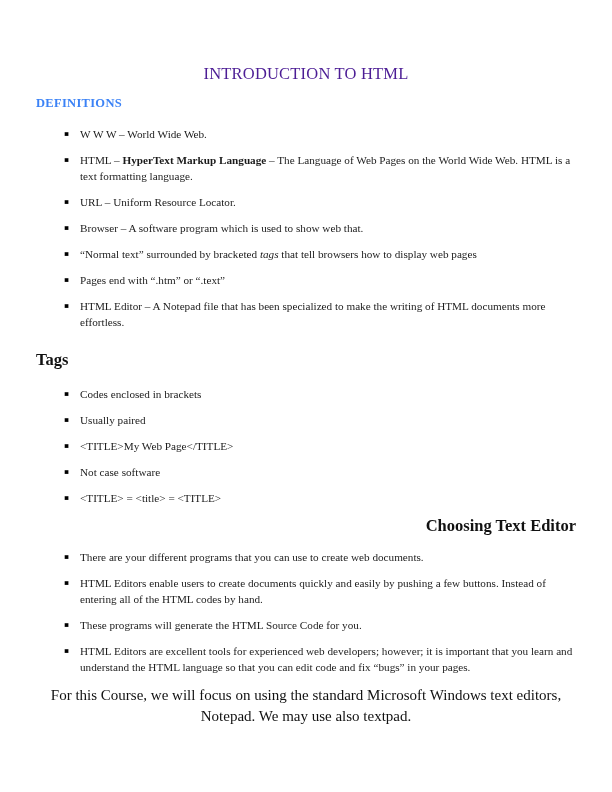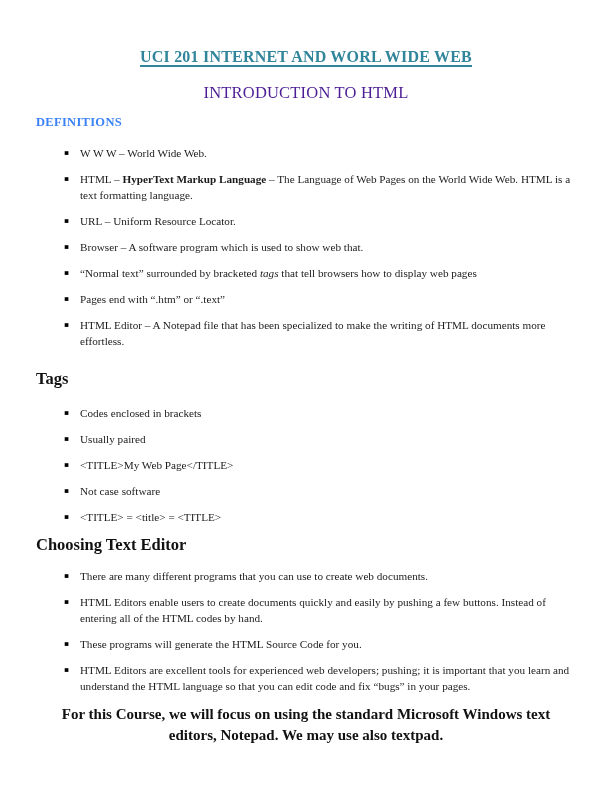--- a/index.html
+++ b/index.html
@@ -44,21 +44,21 @@
     color: #3b82f6;
     letter-spacing: 0.3px;
   }
   .section-heading {
     margin: 20px 0 0 0;
     font-size: 16.5px;
     line-height: 20px;
     font-weight: bold;
     color: #111;
   }
-  .section-heading.tight { margin-top: 5px; }
+  .section-heading.tight { margin-top: 5px; text-align: right; }
   ul.blist {
     list-style: none;
     margin: 0;
     padding: 0;
   }
   ul.blist.defs { margin-top: 15px; }
   ul.blist.tags { margin-top: 16px; }
   ul.blist.choosing { margin-top: 13px; }
   ul.blist li {
     position: relative;
@@ -74,32 +74,31 @@
     font-size: 7.5px;
     line-height: 1;
     color: #000;
     font-family: "DejaVu Sans", sans-serif;
   }
   .closing {
     margin: 0;
     text-align: center;
     font-size: 15px;
     line-height: 21px;
-    font-weight: bold;
+    font-weight: normal;
     color: #111;
   }
   b.inline-bold { font-weight: bold; }
   i.inline-italic { font-style: italic; }
 </style>
 </head>
 <body>
 
 <div class="page">
 
-  <h1 class="course-title">UCI 201 INTERNET AND WORL WIDE WEB</h1>
 
   <h2 class="doc-title">INTRODUCTION TO HTML</h2>
 
   <h3 class="defs-heading">DEFINITIONS</h3>
 
   <ul class="blist defs">
     <li>
       <span class="bullet">▪</span>
       <span>W W W – World Wide Web.</span>
     </li>
@@ -152,31 +151,31 @@
       <span class="bullet">▪</span>
       <span>&lt;TITLE&gt; = &lt;title&gt; = &lt;TITLE&gt;</span>
     </li>
   </ul>
 
   <h2 class="section-heading tight">Choosing Text Editor</h2>
 
   <ul class="blist choosing">
     <li>
       <span class="bullet">▪</span>
-      <span>There are many different programs that you can use to create web documents.</span>
+      <span>There are your different programs that you can use to create web documents.</span>
     </li>
     <li>
       <span class="bullet">▪</span>
       <span>HTML Editors enable users to create documents quickly and easily by pushing a few buttons. Instead of entering all of the HTML codes by hand.</span>
     </li>
     <li>
       <span class="bullet">▪</span>
       <span>These programs will generate the HTML Source Code for you.</span>
     </li>
     <li>
       <span class="bullet">▪</span>
-      <span>HTML Editors are excellent tools for experienced web developers; pushing; it is important that you learn and understand the HTML language so that you can edit code and fix “bugs” in your pages.</span>
+      <span>HTML Editors are excellent tools for experienced web developers; however; it is important that you learn and understand the HTML language so that you can edit code and fix “bugs” in your pages.</span>
     </li>
   </ul>
 
   <p class="closing">For this Course, we will focus on using the standard Microsoft Windows text editors, Notepad. We may use also textpad.</p>
 
 </div>
 
 </body></html>

